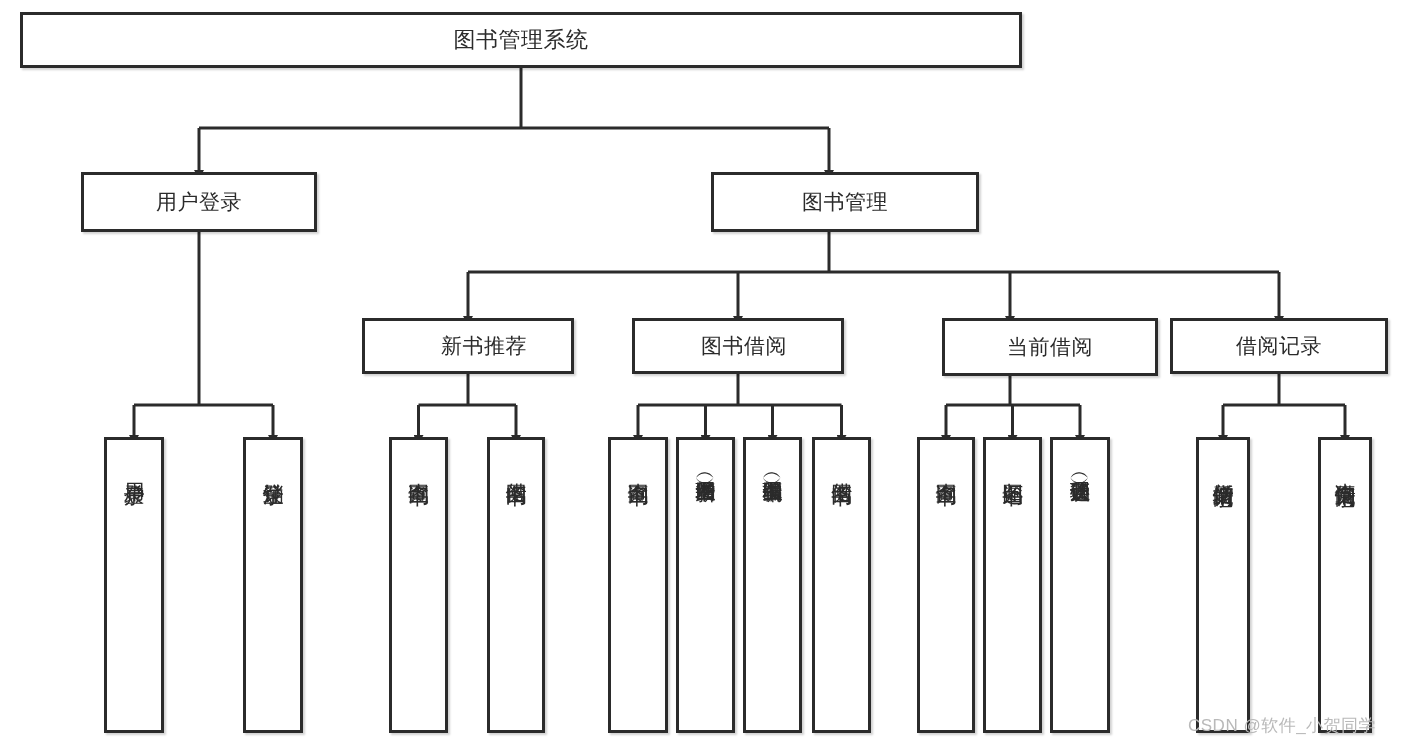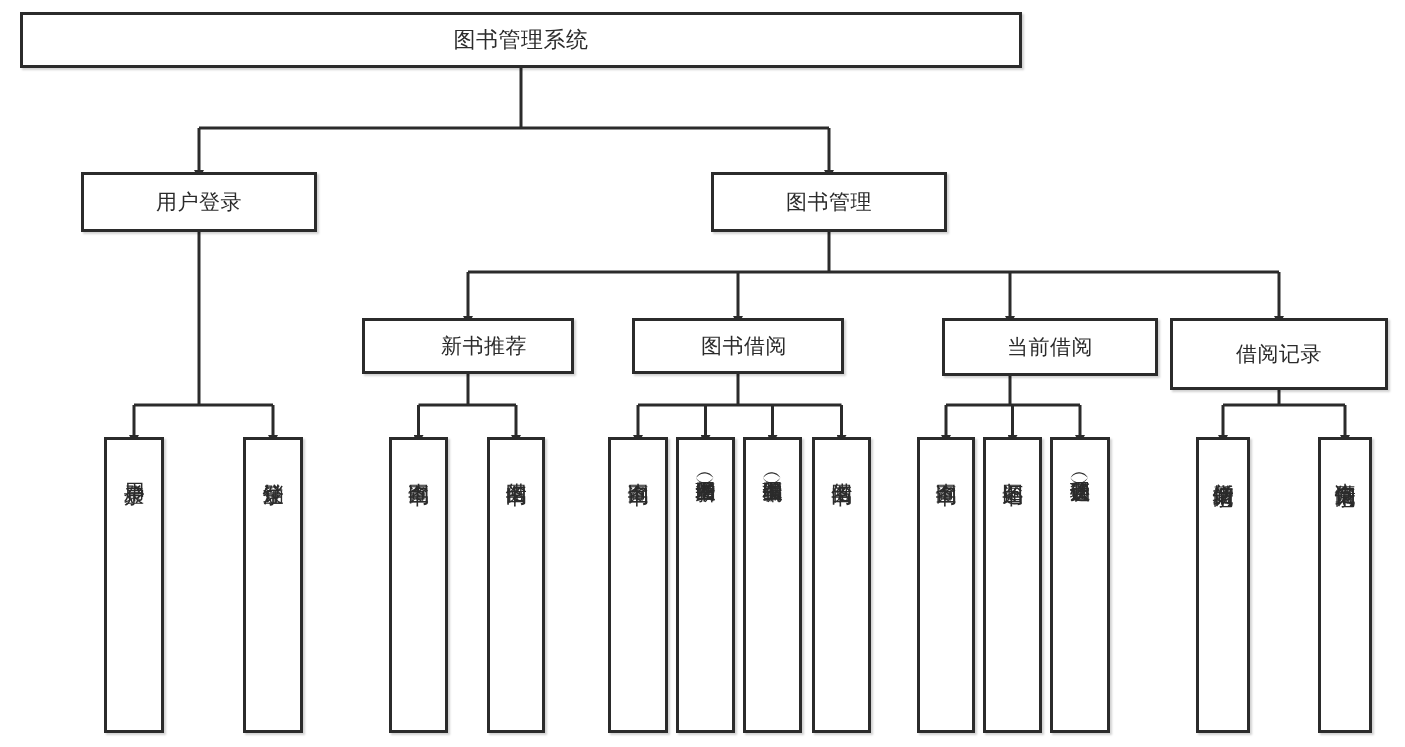--- a/index.html
+++ b/index.html
@@ -122,33 +122,33 @@
       </g>
   </svg>
 
   <div id="node-layer">
       <div class="node root" style="left: 20px; top: 12px; width: 1002px; height: 56px;">
         <span class="label">图书管理系统</span>
       </div>
       <div class="node" style="left: 81px; top: 172px; width: 236px; height: 60px;">
         <span class="label">用户登录</span>
       </div>
-      <div class="node" style="left: 711px; top: 172px; width: 236px; height: 60px;">
+      <div class="node" style="left: 711px; top: 172px; width: 268px; height: 60px;">
         <span class="label">图书管理</span>
       </div>
       <div class="node" style="left: 362px; top: 318px; width: 212px; height: 56px; padding-left: 32px;">
         <span class="label">新书推荐</span>
       </div>
       <div class="node" style="left: 632px; top: 318px; width: 212px; height: 56px; padding-left: 12px;">
         <span class="label">图书借阅</span>
       </div>
       <div class="node" style="left: 942px; top: 318px; width: 216px; height: 58px; font-family: Liberation Serif, serif;">
         <span class="label">当前借阅</span>
       </div>
-      <div class="node" style="left: 1170px; top: 318px; width: 218px; height: 72px;">
+      <div class="node" style="left: 1170px; top: 318px; width: 218px; height: 56px;">
         <span class="label">借阅记录</span>
       </div>
       <div class="node leaf" style="left: 104px; top: 437px; width: 60px; height: 296px;">
         <span class="label">用户登录</span>
       </div>
       <div class="node leaf" style="left: 243px; top: 437px; width: 60px; height: 296px;">
         <span class="label">注销登录</span>
       </div>
       <div class="node leaf" style="left: 389px; top: 437px; width: 59px; height: 296px;">
         <span class="label">查询图书</span>
@@ -178,13 +178,14 @@
         <span class="label">确认归还（管理员）</span>
       </div>
       <div class="node leaf" style="left: 1196px; top: 437px; width: 54px; height: 296px;">
         <span class="label">新增借阅记录</span>
       </div>
       <div class="node leaf" style="left: 1318px; top: 437px; width: 54px; height: 296px;">
         <span class="label">查询借阅记录</span>
       </div>
     </div>
 
+  <div class="watermark">CSDN @软件_小贺同学</div>
 </div>
 
 </body></html>

